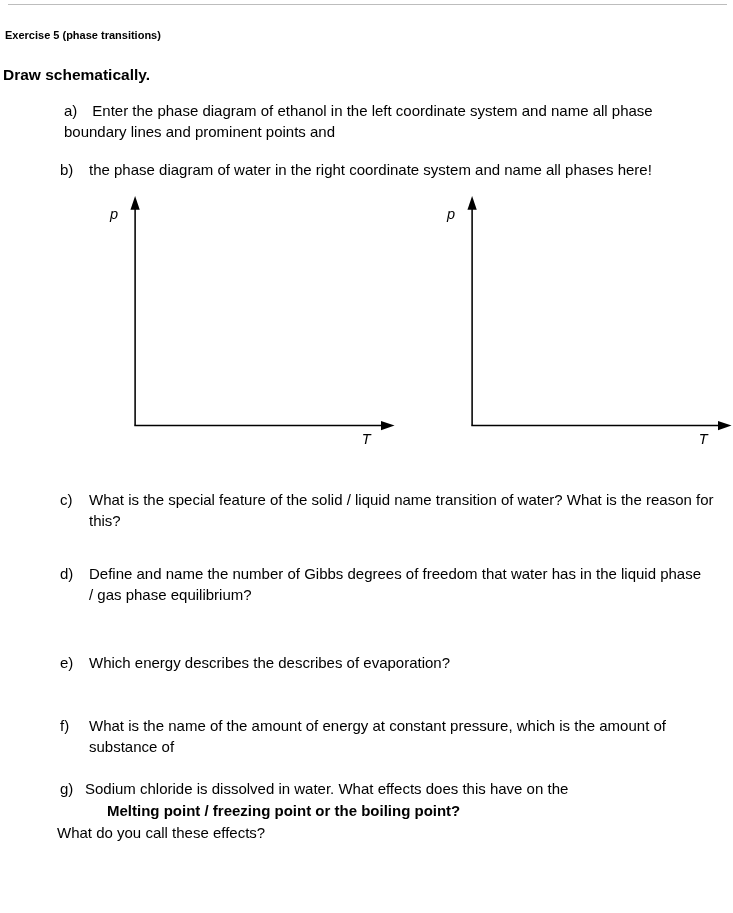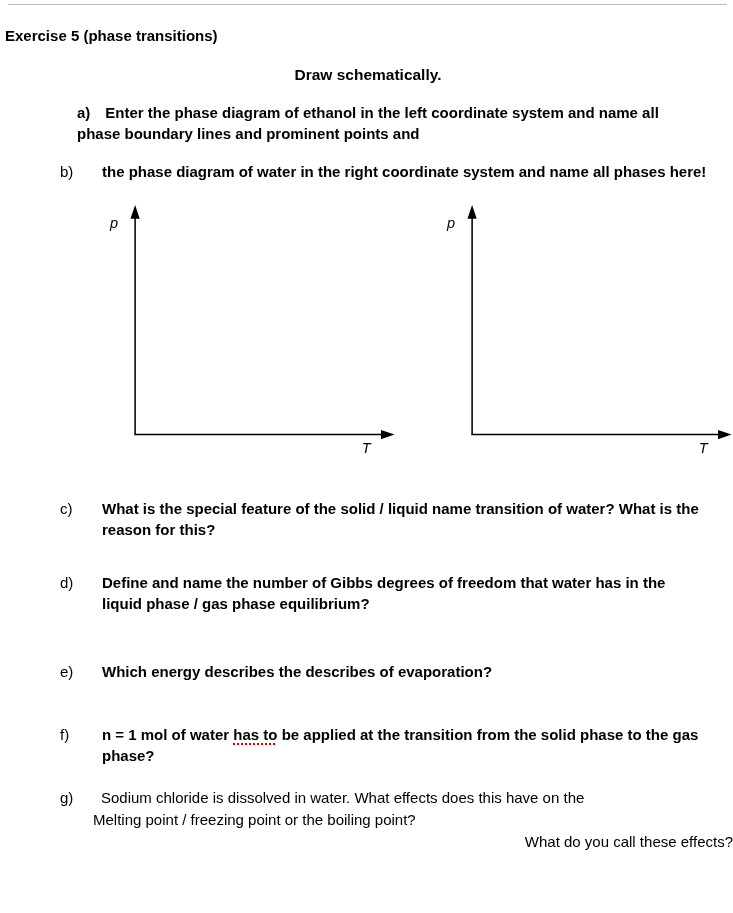--- a/index.html
+++ b/index.html
@@ -12,54 +12,53 @@
     color: #000000;
     position: relative;
     overflow: hidden;
   }
   .top-rule {
     border-top: 1px solid var(--rule-color, #bdbdbd);
     margin: 4px 6px 0 8px;
     height: 0;
   }
   h1.doc-title {
-    font-size: 15px;
+    font-size: 11px;
     font-weight: bold;
     margin: 20px 0 0 5px;
     line-height: 21px;
   }
   h2.doc-subtitle {
     font-size: 15.5px;
     font-weight: bold;
     margin: 18px 0 0 3px;
     line-height: 21px;
-    text-align: center;
   }
   .tasks { margin-left: 60px; }
   .task {
     position: relative;
     padding-left: 25px;
     max-width: 660px;
     line-height: 21px;
   }
-  .task p { margin: 17px; font-weight: bold; }
+  .task p { margin: 4px; }
   .task .tlabel { position: absolute; left: 0; top: 0; }
   .task-a { max-width: 658px; margin-top: 15px; padding-left: 0; }
   .task-a .tlabel-inline { margin-right: 15px; }
   .task-b { margin-top: 17px; }
   .task-c { margin-top: 39px; }
   .task-d { margin-top: 32px; max-width: 625px; }
   .task-e { margin-top: 47px; }
   .task-f { margin-top: 42px; }
   .task-f p.second { margin-top: 6px; }
   .task-g { margin-top: 21px; line-height: 22px; }
-  .task-g .gline  { margin-left: 16px; }
-  .task-g .gline2 { margin-left: 8px; }
+  .task-g .gline  { margin-left: 0; }
+  .task-g .gline2 { margin-left: 22px; font-weight: bold; }
   .task-g .gline3 { margin-left: -7px; }
-  .task-g .gline4 { margin-left: -28px; text-align: right; }
+  .task-g .gline4 { margin-left: -28px; }
   .spellcheck {
     text-decoration: underline dotted var(--spellcheck-color, #cc0000);
     text-decoration-thickness: 1.5px;
     text-underline-offset: 3px;
   }
   .diagram-row {
     display: flex;
     gap: 48px;
     margin: 10px 0 0 48px;
   }
@@ -126,21 +125,21 @@
       <p>Define and name the number of Gibbs degrees of freedom that water has in the liquid phase / gas phase equilibrium?</p>
     </div>
 
     <div class="task task-e">
       <span class="tlabel">e)</span>
       <p>Which energy describes the describes of evaporation?</p>
     </div>
 
     <div class="task task-f">
       <span class="tlabel">f)</span>
-      <p class="second"><span>n = 1 mol of water </span><span class="spellcheck">has to</span><span> be applied at the transition from the solid phase to the gas phase?</span></p>
+      <p>What is the name of the amount of energy at constant pressure, which is the amount of substance of</p>
     </div>
 
     <div class="task task-g">
       <span class="tlabel">g)</span>
       <div class="gline">Sodium chloride is dissolved in water. What effects does this have on the</div>
       <div class="gline2">Melting point / freezing point or the boiling point?</div>
       <div class="gline4">What do you call these effects?</div>
     </div>
 
   </div>

